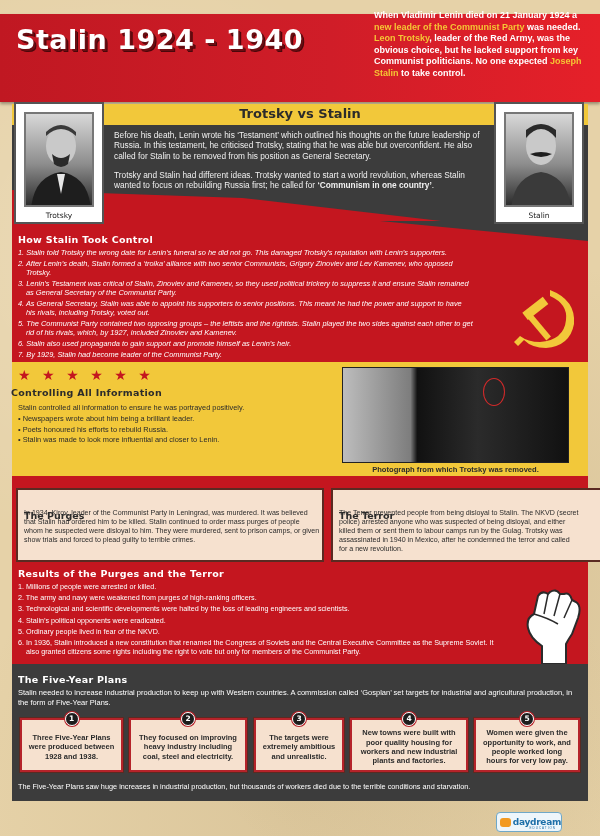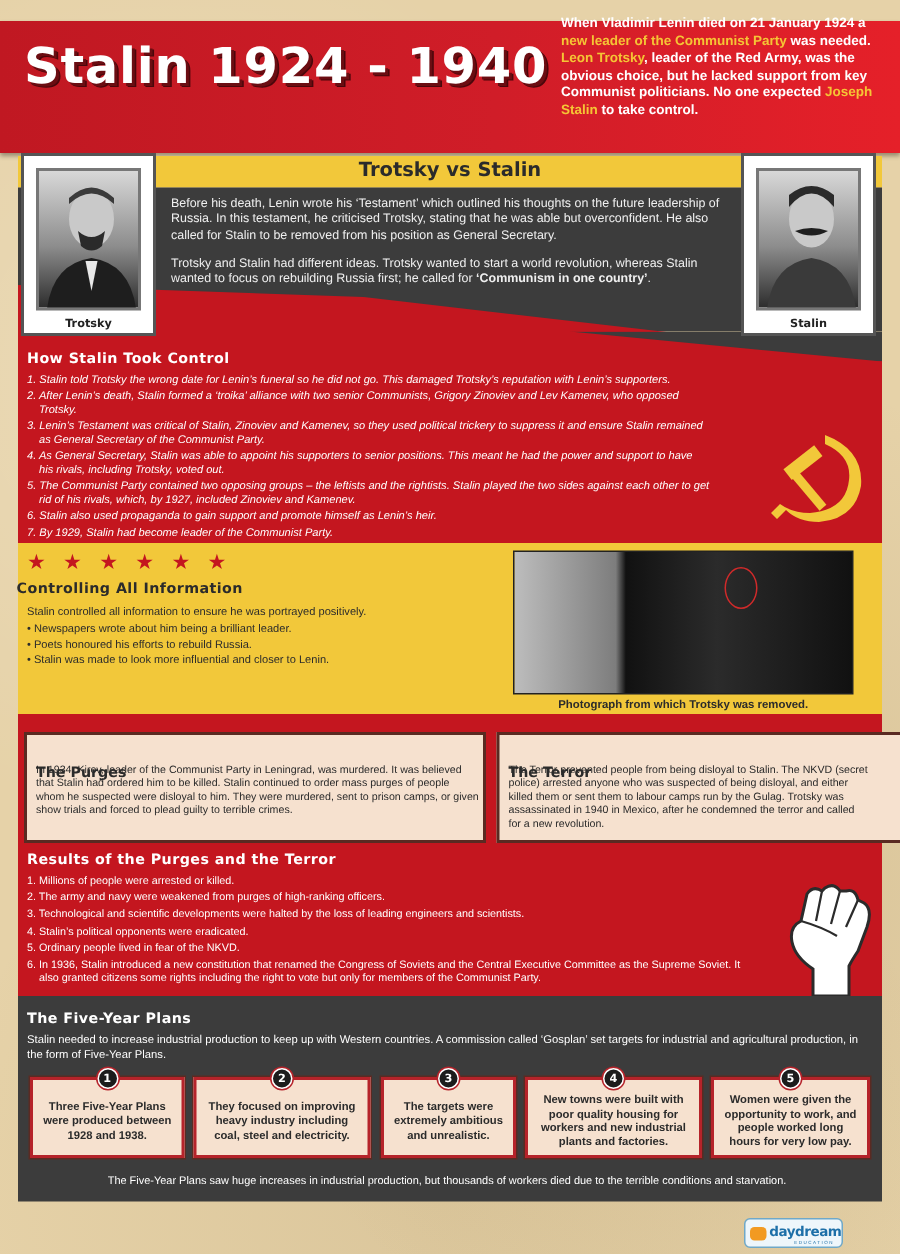--- a/index.html
+++ b/index.html
@@ -16,21 +16,21 @@
   .abs { position: absolute; }
   .title-font { font-family: "DejaVu Sans", sans-serif; font-weight: bold; }
 
   
   .banner {
     left: 0; top: 14px; width: 600px; height: 88px;
     background: linear-gradient(90deg, #c01822 0%, #d01d28 55%, #e52029 100%);
     box-shadow: 0 2px 3px rgba(0,0,0,0.35);
   }
   .banner-title {
-    left: 16px; top: 24px; font-size: 33px; color: #ffffff;
+    left: 16px; top: 24px; font-size: 27px; color: #ffffff;
     letter-spacing: 0.5px;
     text-shadow: 2px 2px 0 #6b0d12, 3px 3px 0 #4a070b;
   }
   .banner-intro {
     left: 374px; top: 10px; width: 222px;
     font-size: 9px; line-height: 11.6px; color: #ffffff; font-weight: bold;
   }
   .hl { color: #f5c535; }
 
   
@@ -52,21 +52,21 @@
   .portrait {
     width: 90px; height: 122px; background: #ffffff; border: 2px solid #555;
   }
   .portrait-inner {
     position: absolute; left: 8px; top: 8px; width: 70px; height: 95px;
     border: 2px solid #777; background: linear-gradient(180deg, #d8d8d8, #8d8d8d 55%, #2d2d2d);
     overflow: hidden;
   }
   .portrait-label {
     position: absolute; left: 0; bottom: 2px; width: 100%; text-align: center;
-    font-size: 7.5px; color: #222; font-family: "DejaVu Sans", sans-serif; font-weight: bold;
+    font-size: 7.5px; color: #222; font-family: "DejaVu Sans", sans-serif; font-weight: normal;
   }
 
   
   .control-sec { left: 12px; top: 230px; width: 576px; height: 132px; background: #c4161f; }
   .control-dark-corner {
     left: 380px; top: 221px; width: 208px; height: 20px; background: #3c3c3c;
     clip-path: polygon(0 0, 100% 0, 100% 100%);
   }
   .sec-heading { font-size: 9.5px; color: #ffffff; letter-spacing: 0.3px; }
   .control-list {
@@ -138,21 +138,21 @@
   }
   .plan-num {
     position: absolute; top: -8px; left: 50%; margin-left: -7px;
     width: 14px; height: 14px; border-radius: 50%; background: #1c1c1c;
     border: 1.5px solid #ffffff; box-shadow: 0 0 0 1px #b5232a;
     color: #fff; font-size: 7.5px; line-height: 11px; text-align: center; font-weight: bold;
     font-family: "DejaVu Sans", sans-serif;
   }
   .plans-footer {
     left: 18px; top: 782px; width: 560px;
-    font-size: 7.3px; color: #ffffff; text-align: center;
+    font-size: 7.3px; color: #ffffff;
   }
 
   
   .logo {
     left: 496px; top: 812px; width: 66px; height: 20px;
     background: #eef6fb; border: 1.5px solid #6fa8c8; border-radius: 4px;
     display: flex; align-items: center; padding-left: 3px;
   }
   .logo-mark {
     width: 11px; height: 9px; border-radius: 3px; background: #f29a22; margin-right: 2px;

